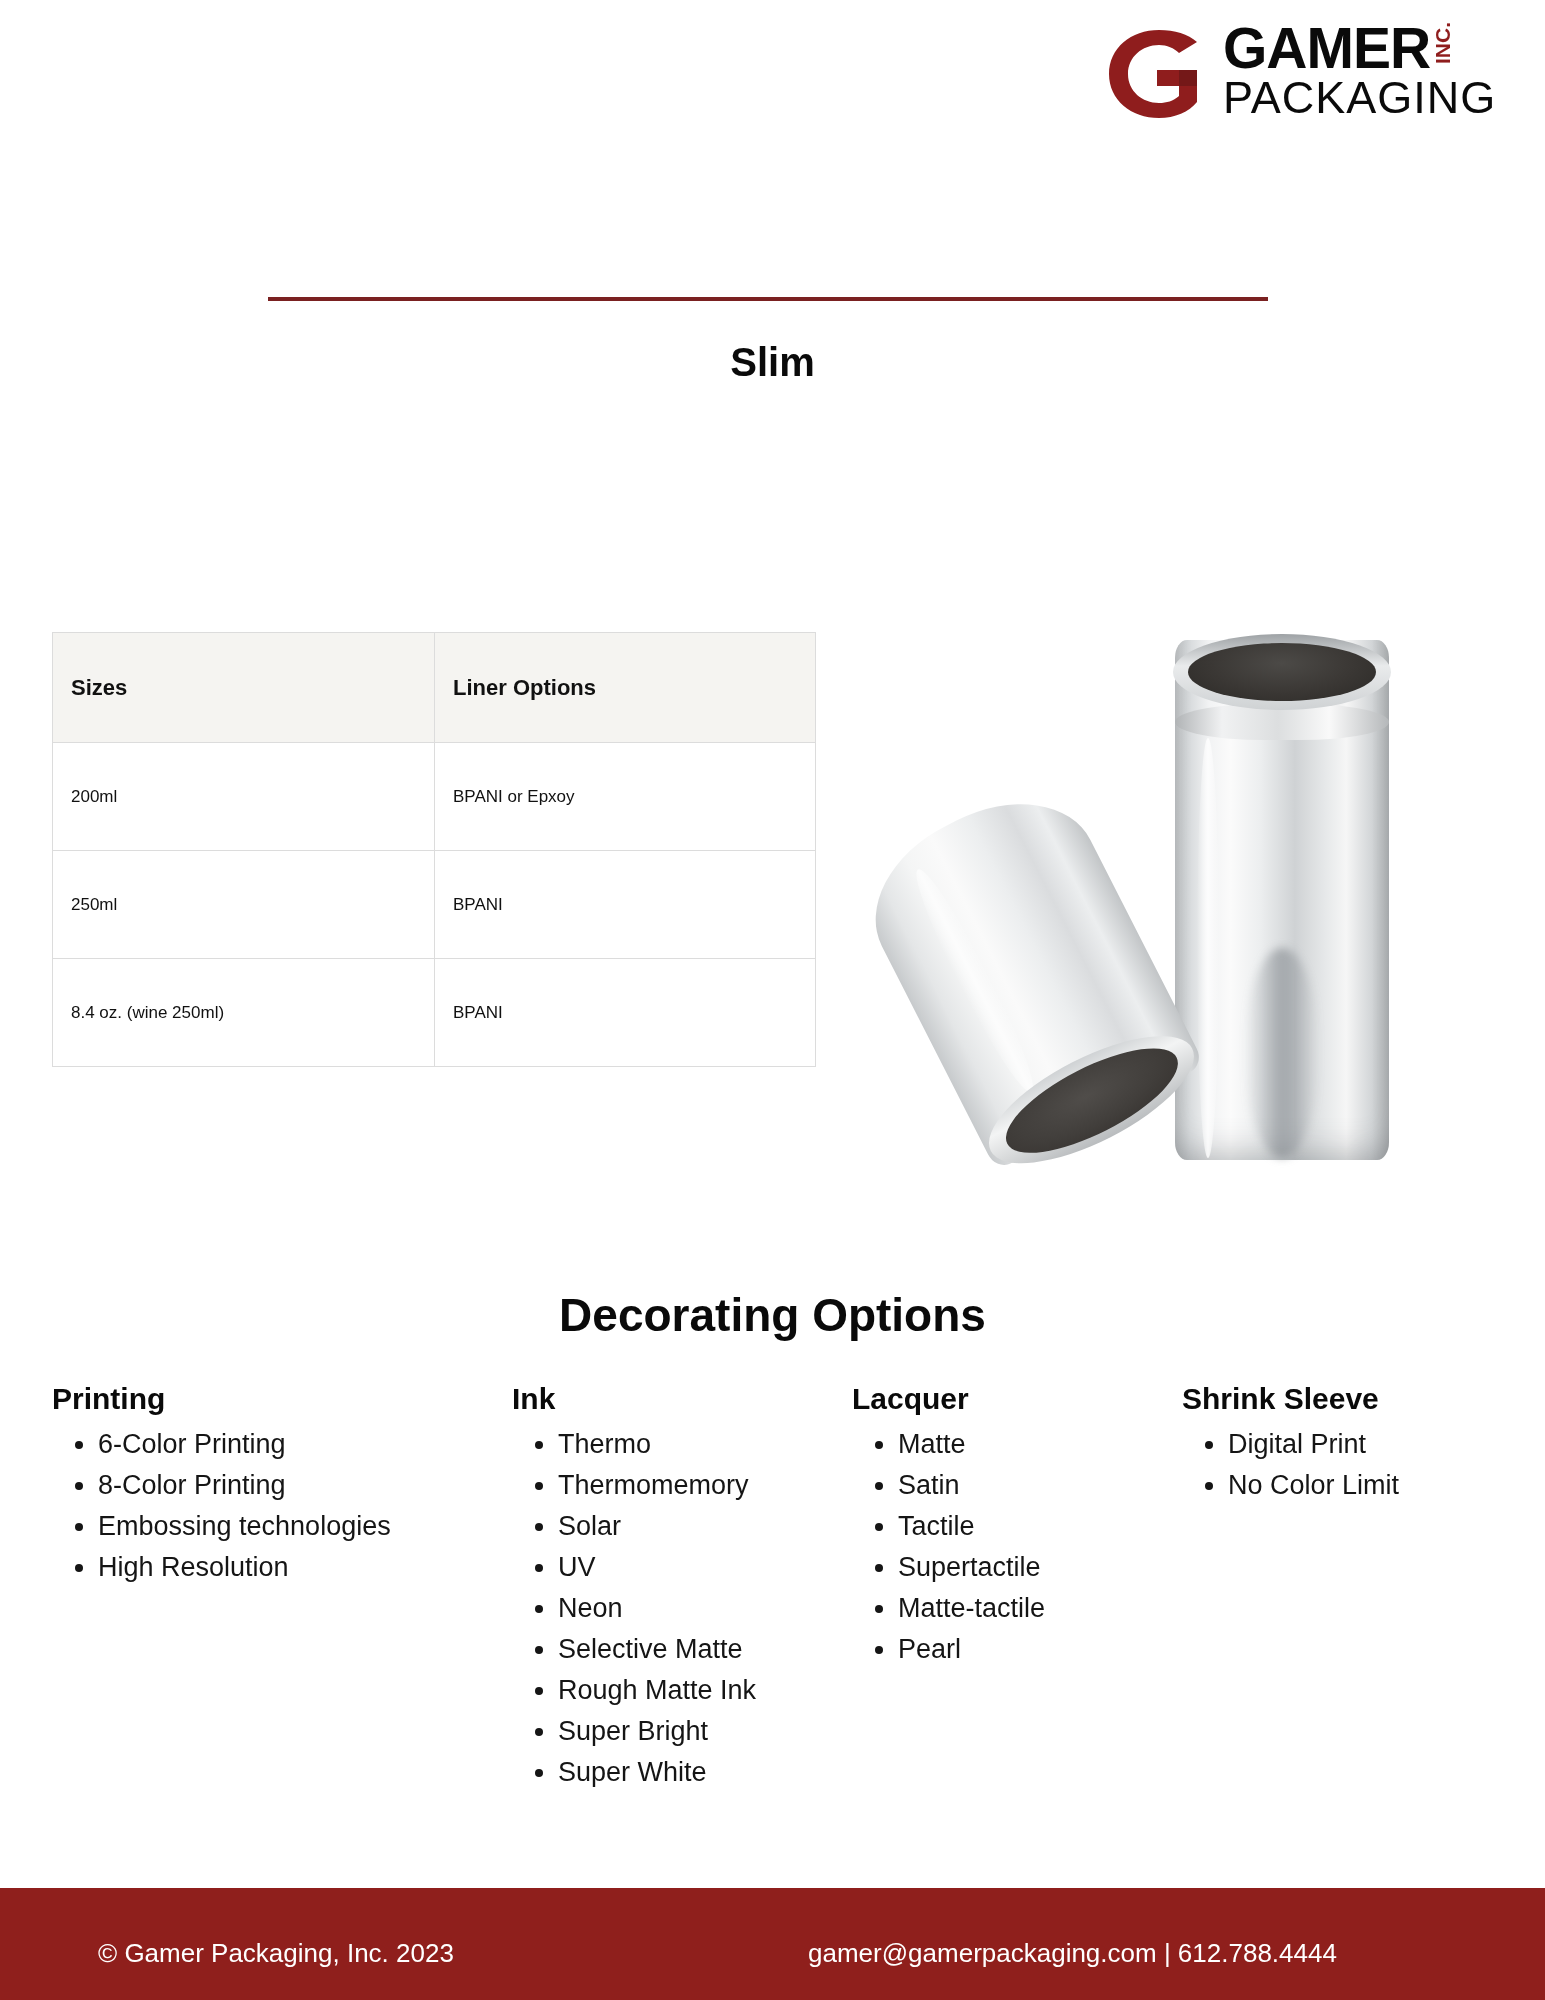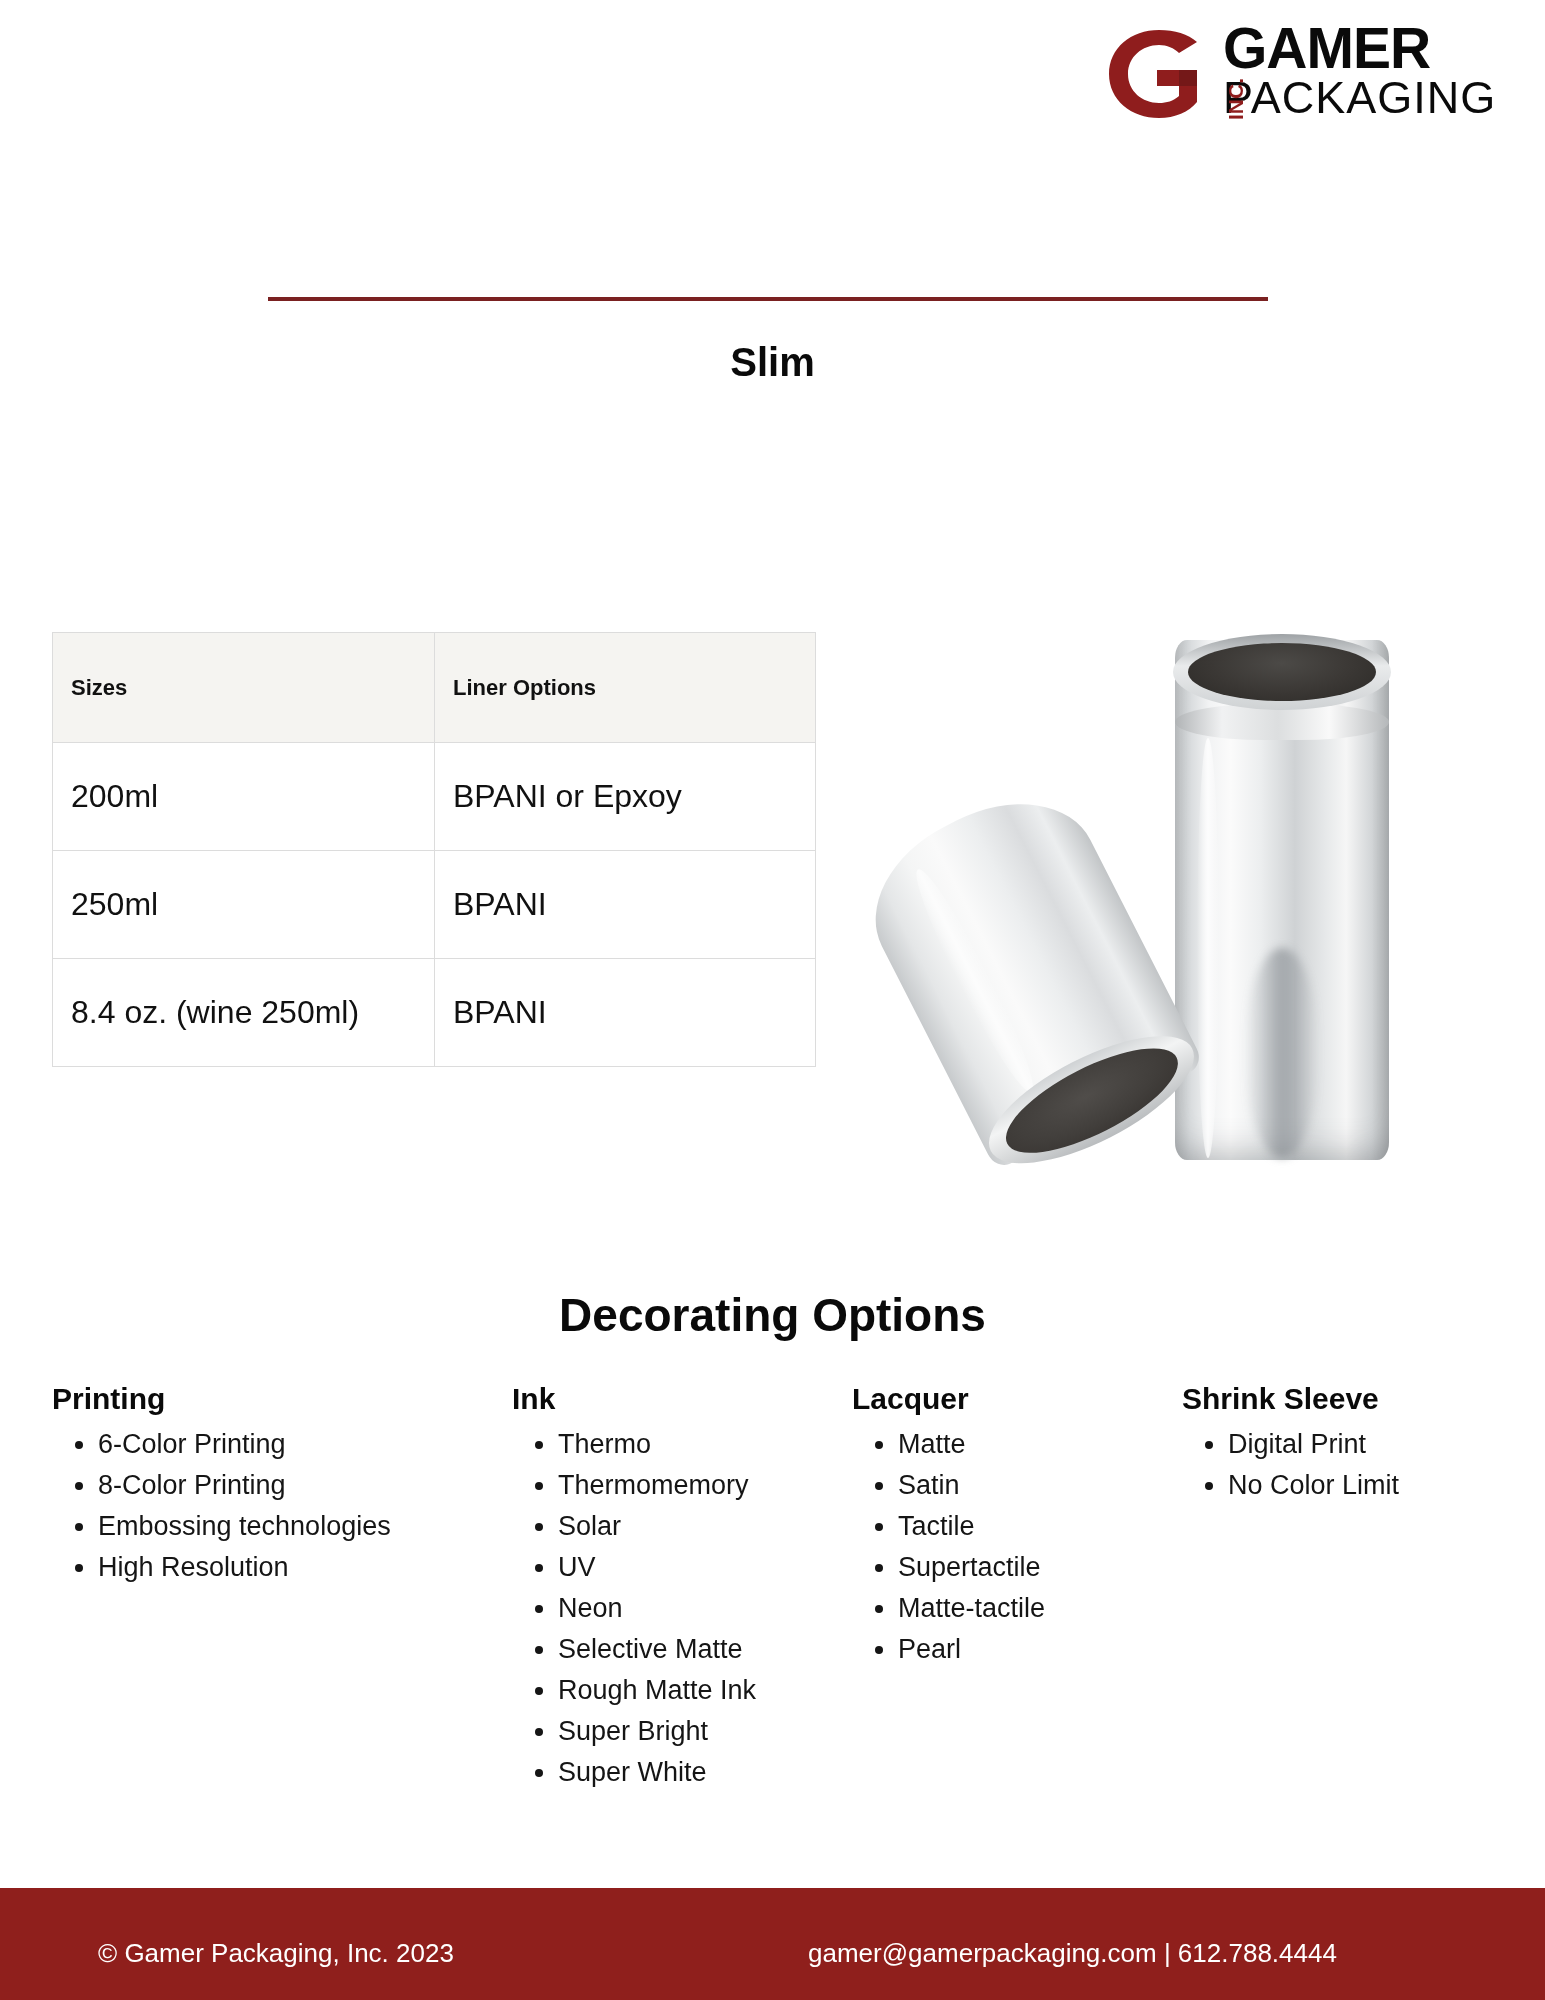--- a/index.html
+++ b/index.html
@@ -42,21 +42,20 @@
   .logo-text {
     position: absolute;
     left: 118px;
     top: 6px;
     width: 280px;
   }
   .logo-gamer-row {
     display: flex;
     align-items: flex-start;
     height: 56px;
-    flex-direction: column;
   }
   .logo-gamer {
     font-family: "Liberation Sans", sans-serif;
     font-weight: 900;
     font-size: 57px;
     letter-spacing: -1px;
     line-height: 56px;
     color: #0a0a0a;
   }
   .logo-inc {
@@ -139,21 +138,21 @@
     width: 763px;
     border-collapse: collapse;
     table-layout: fixed;
   }
   .spec-table th,
   .spec-table td {
     border: 1px solid #dcdcdc;
     text-align: left;
     vertical-align: middle;
     padding: 0 18px;
-    font-size: 32px;
+    font-size: 17px;
     color: #111;
   }
   .spec-table th {
     background: #f5f4f1;
     font-weight: 700;
     height: 110px;
     font-size: 22px;
   }
   .spec-table td { height: 108px; font-weight: 400; }
   .col-size { width: 382px; }

